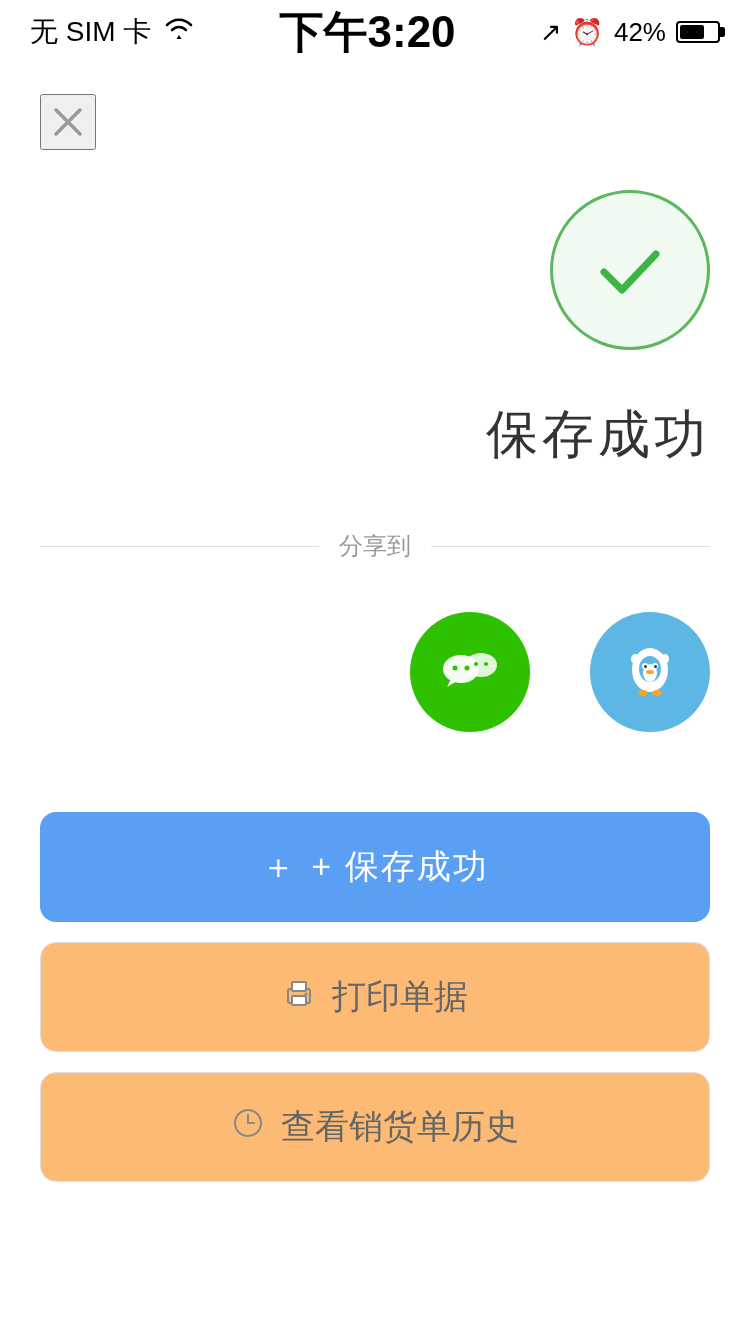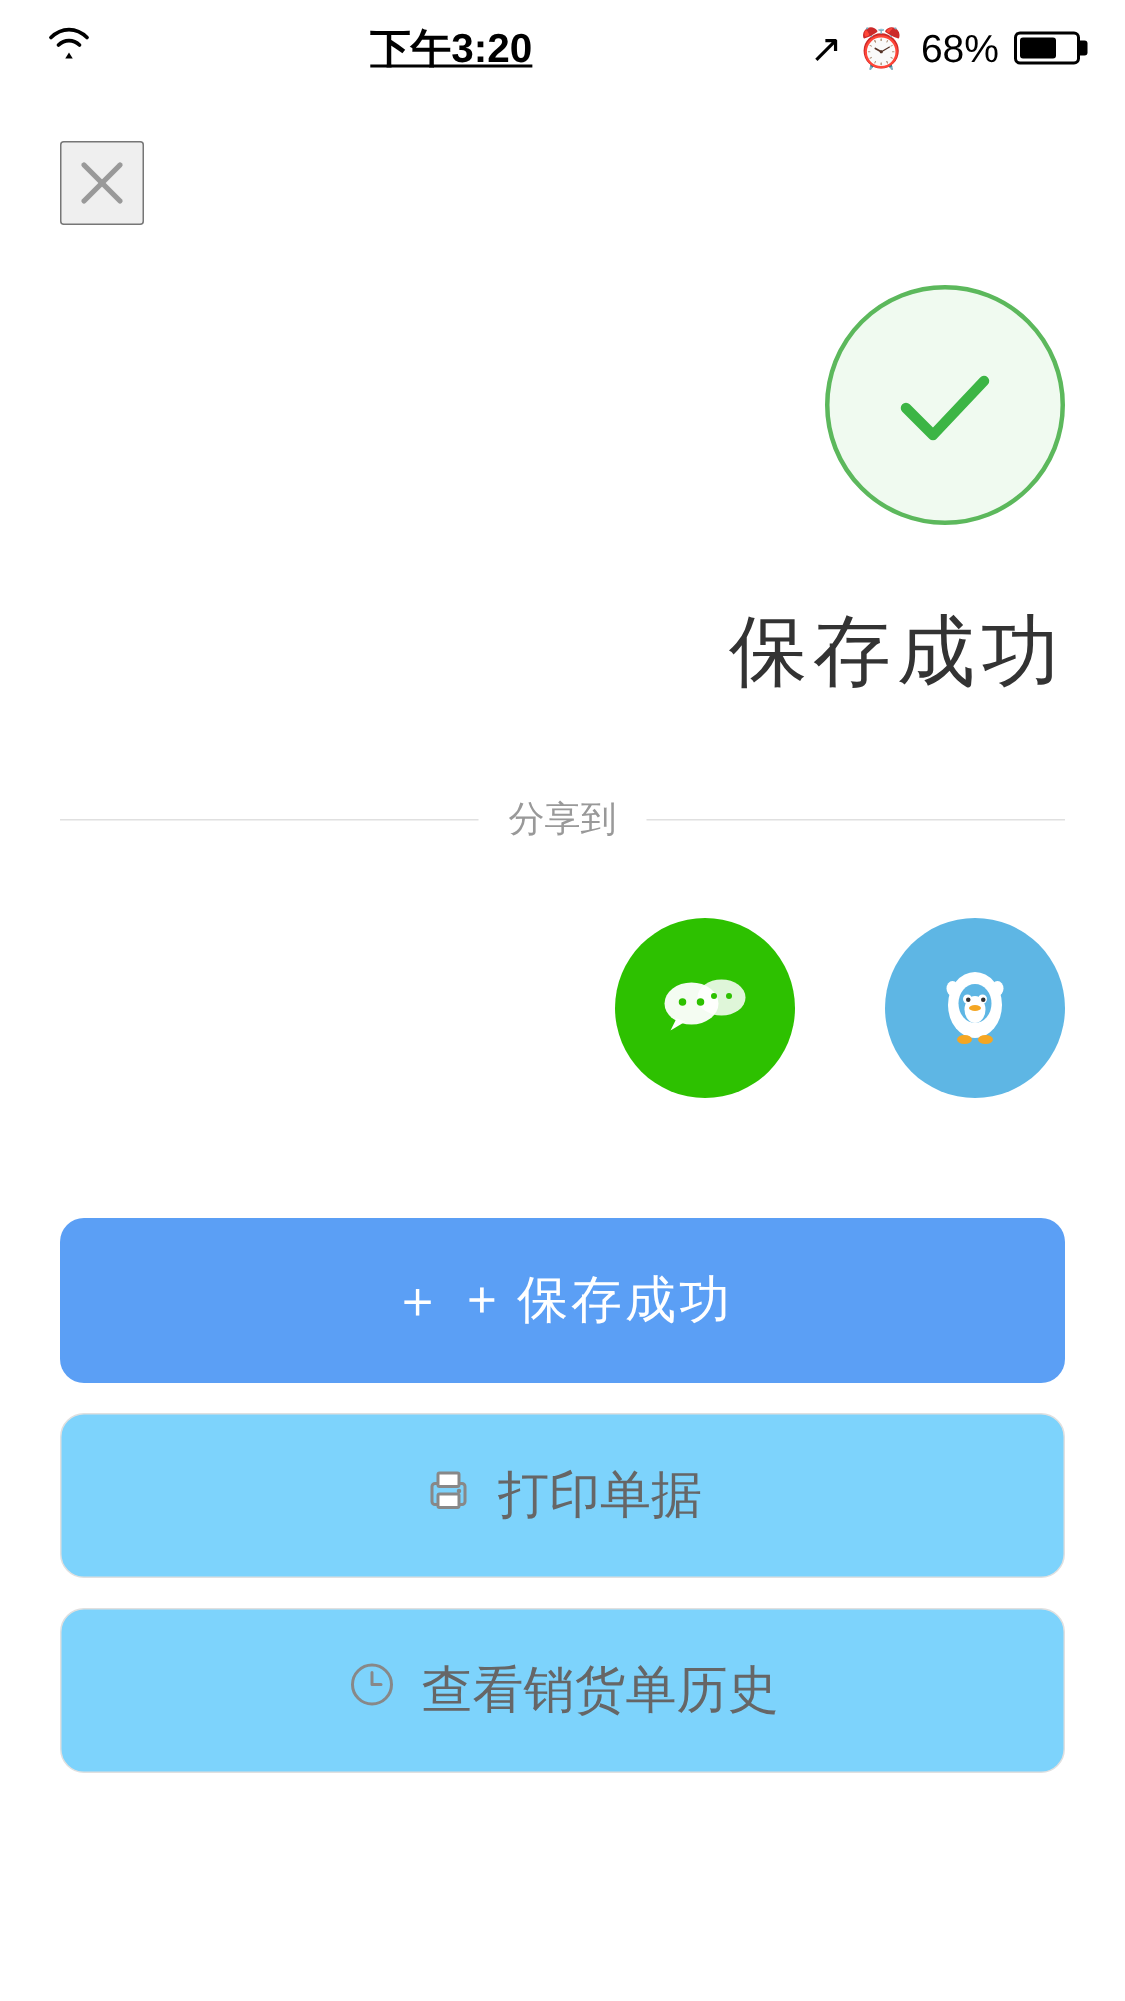--- a/index.html
+++ b/index.html
@@ -24,24 +24,23 @@
       background: #ffffff;
     }
     .status-left {
       display: flex;
       align-items: center;
       gap: 12px;
       font-size: 28px;
       color: #000;
     }
     .status-center {
-      font-size: 27px;
+      font-size: 44px;
       font-weight: 600;
       color: #000;
-      text-decoration: underline;
     }
     .status-right {
       display: flex;
       align-items: center;
       gap: 10px;
       font-size: 26px;
       color: #000;
     }
     .battery-icon {
       display: inline-flex;
@@ -193,46 +192,47 @@
       align-items: center;
       justify-content: center;
       gap: 16px;
       font-family: -apple-system, "PingFang SC", "Helvetica Neue", Arial, sans-serif;
     }
     .action-btn-primary {
       background: #5b9ff5;
       color: #ffffff;
     }
     .action-btn-secondary {
-      background: #7dd3fc;
+      background: #fdba74;
       color: #666666;
       border: 1px solid #e0e0e0;
     }
     .btn-icon {
       font-size: 34px;
     }
   </style>
 </head>
 <body>
 
 <div class="status-bar">
   <div class="status-left">
+    <span>无 SIM 卡</span>
     <span>
       <svg width="32" height="24" viewBox="0 0 32 24" fill="none">
         <path d="M16 18l2.5 4h-5L16 18z" fill="#000"></path>
         <path d="M9 13c1.9-1.9 4.4-3 7-3s5.1 1.1 7 3" stroke="#000" stroke-width="2.5" fill="none" stroke-linecap="round"></path>
         <path d="M4 8c3.3-3.3 7.7-5.3 12-5.3s8.7 2 12 5.3" stroke="#000" stroke-width="2.5" fill="none" stroke-linecap="round"></path>
       </svg>
     </span>
   </div>
   <div class="status-center">下午3:20</div>
   <div class="status-right">
     <span>↗</span>
     <span>⏰</span>
-    <span>68%</span>
+    <span>42%</span>
     <span class="battery-icon">
       <span class="battery-body">
           <span class="battery-fill"></span>
         </span>
     </span>
   </div>
 </div>
 
 <div class="close-area">
   <button class="close-btn" aria-label="关闭">

